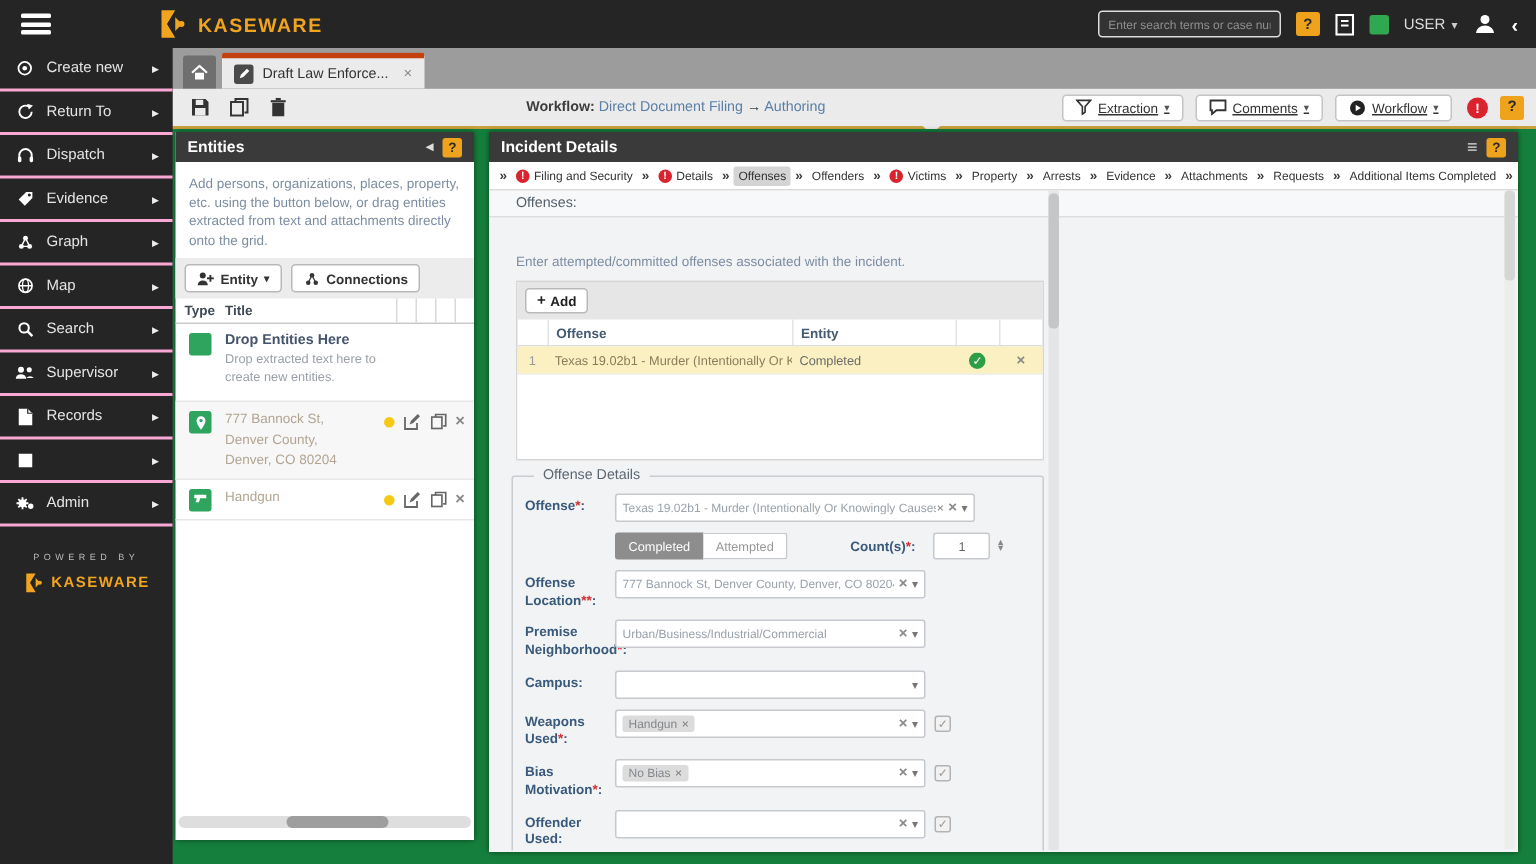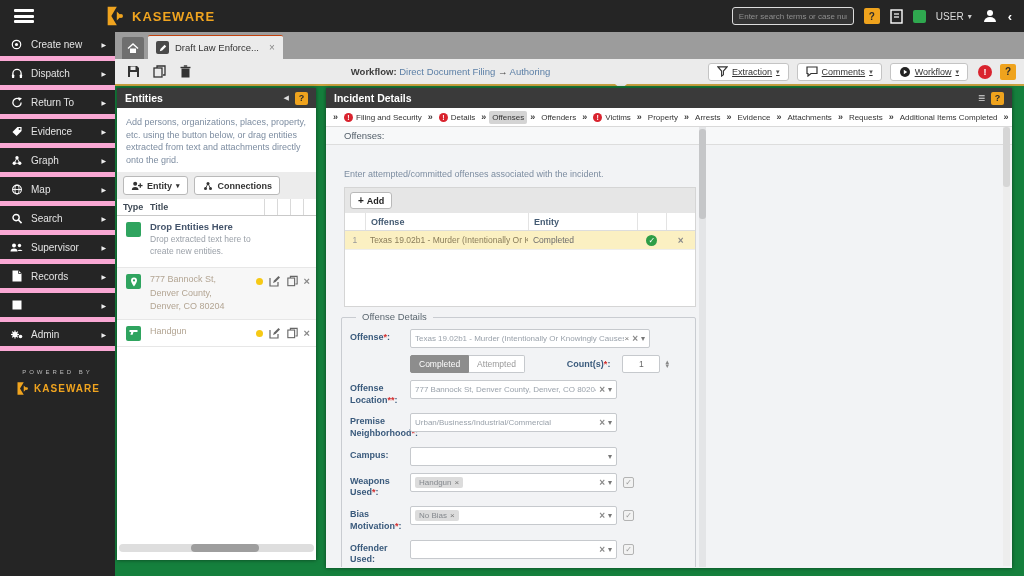--- a/index.html
+++ b/index.html
@@ -21,36 +21,36 @@
   .search-box::placeholder { color:#8f8f8f; }
   .help-btn { width:16px; height:16px; background:#efa31d; border-radius:2px; color:#2b2b2b;
     font-weight:bold; font-size:10px; display:flex; align-items:center; justify-content:center; cursor:pointer; }
   .status-square { width:13px; height:13px; background:#2fa84f; border-radius:2px; }
   .user-menu { color:#ddd; font-size:10px; display:flex; align-items:center; gap:4px; cursor:pointer; }
   .user-caret { font-size:8px; color:#ccc; }
   .chev-left { color:#fff; font-size:13px; font-weight:bold; }
 
   
   .sidebar { position:absolute; top:32px; left:0; width:115px; bottom:0; background:#252525; z-index:9; }
-  .side-item { height:29px; border-bottom:5px solid #f9a8d4; display:flex; align-items:center;
+  .side-item { height:29px; border-bottom:2px solid #f9a8d4; display:flex; align-items:center;
     padding:0 9px; cursor:pointer; }
   .side-item .s-ico { width:15px; display:flex; align-items:center; justify-content:center; }
   .side-item .s-lbl { color:#e4e4e4; font-size:10px; margin-left:7px; white-space:nowrap; }
   .side-item .s-arrow { margin-left:auto; color:#eee; font-size:6px; }
   .powered { margin-top:18px; text-align:center; }
   .powered .p-lbl { color:#bbb; font-size:6px; letter-spacing:3px; }
   .powered .p-brand { display:flex; align-items:center; justify-content:center; margin-top:6px; }
   .powered .p-text { color:#f0a41f; font-weight:bold; font-size:10px; letter-spacing:1px; margin-left:4px; }
 
   
   .main { position:absolute; left:115px; top:32px; right:0; bottom:0; }
   .tabstrip { height:27px; background:#9c9c9c; display:flex; align-items:flex-end; padding-left:7px; }
   .tab-home { width:22px; height:22px; background:#6f6f6f; border-radius:2px 2px 0 0; margin-right:4px;
     display:flex; align-items:center; justify-content:center; cursor:pointer; margin-bottom:0; }
-  .tab-active { height:24px; background:#ebebeb; border-top:1px solid #c2410c; border-radius:2px 2px 0 0;
+  .tab-active { height:24px; background:#ebebeb; border-top:4px solid #c2410c; border-radius:2px 2px 0 0;
     display:flex; align-items:center; padding:0 8px; gap:6px; cursor:pointer; }
   .tab-ico { width:13px; height:13px; background:#4a4a4a; border-radius:2px; display:flex;
     align-items:center; justify-content:center; }
   .tab-lbl { font-size:9.5px; color:#333; }
   .tab-close { font-size:10px; color:#888; margin-left:4px; cursor:pointer; }
 
   .toolbar { height:25px; background:#ebebeb; display:flex; align-items:center; padding:0 8px; }
   .tool-ico-btn { width:20px; height:18px; display:flex; align-items:center; justify-content:center;
     cursor:pointer; margin-right:6px; }
   .wf-status { flex:1; text-align:center; font-size:9.5px; color:#444; }
@@ -230,36 +230,36 @@
             <circle cx="6" cy="6" r="4.6" fill="none" stroke="#fff" stroke-width="1.3"></circle>
             <circle cx="6" cy="6" r="1.7" fill="#fff"></circle>
           </svg>
         </span>
       <span class="s-lbl">Create new</span>
       <span class="s-arrow">▶</span>
     </div>
     <div class="side-item">
       <span class="s-ico">
           <svg width="12" height="11" viewBox="0 0 12 12">
+            <path d="M10.5,6 a4.5,4.5 0 1 1 -2,-3.7" fill="none" stroke="#fff" stroke-width="1.4"></path>
+            <polygon points="7.2,0.2 11.4,1.4 8.4,4.4" fill="#fff"></polygon>
+          </svg>
+        </span>
+      <span class="s-lbl">Return To</span>
+      <span class="s-arrow">▶</span>
+    </div>
+    <div class="side-item">
+      <span class="s-ico">
+          <svg width="12" height="11" viewBox="0 0 12 12">
             <path d="M1.5,8 v-2 a4.5,4.5 0 0 1 9,0 v2" fill="none" stroke="#fff" stroke-width="1.4"></path>
             <rect x="0.5" y="7" width="2.5" height="4" rx="1" fill="#fff"></rect>
             <rect x="9" y="7" width="2.5" height="4" rx="1" fill="#fff"></rect>
           </svg>
         </span>
       <span class="s-lbl">Dispatch</span>
-      <span class="s-arrow">▶</span>
-    </div>
-    <div class="side-item">
-      <span class="s-ico">
-          <svg width="12" height="11" viewBox="0 0 12 12">
-            <path d="M10.5,6 a4.5,4.5 0 1 1 -2,-3.7" fill="none" stroke="#fff" stroke-width="1.4"></path>
-            <polygon points="7.2,0.2 11.4,1.4 8.4,4.4" fill="#fff"></polygon>
-          </svg>
-        </span>
-      <span class="s-lbl">Return To</span>
       <span class="s-arrow">▶</span>
     </div>
     <div class="side-item">
       <span class="s-ico">
           <svg width="12" height="11" viewBox="0 0 12 12">
             <path d="M1,6.5 L6.5,1 H11 V5.5 L5.5,11 Z" fill="#fff"></path>
             <circle cx="8.8" cy="3.2" r="1.1" fill="#252525"></circle>
           </svg>
         </span>
       <span class="s-lbl">Evidence</span>

